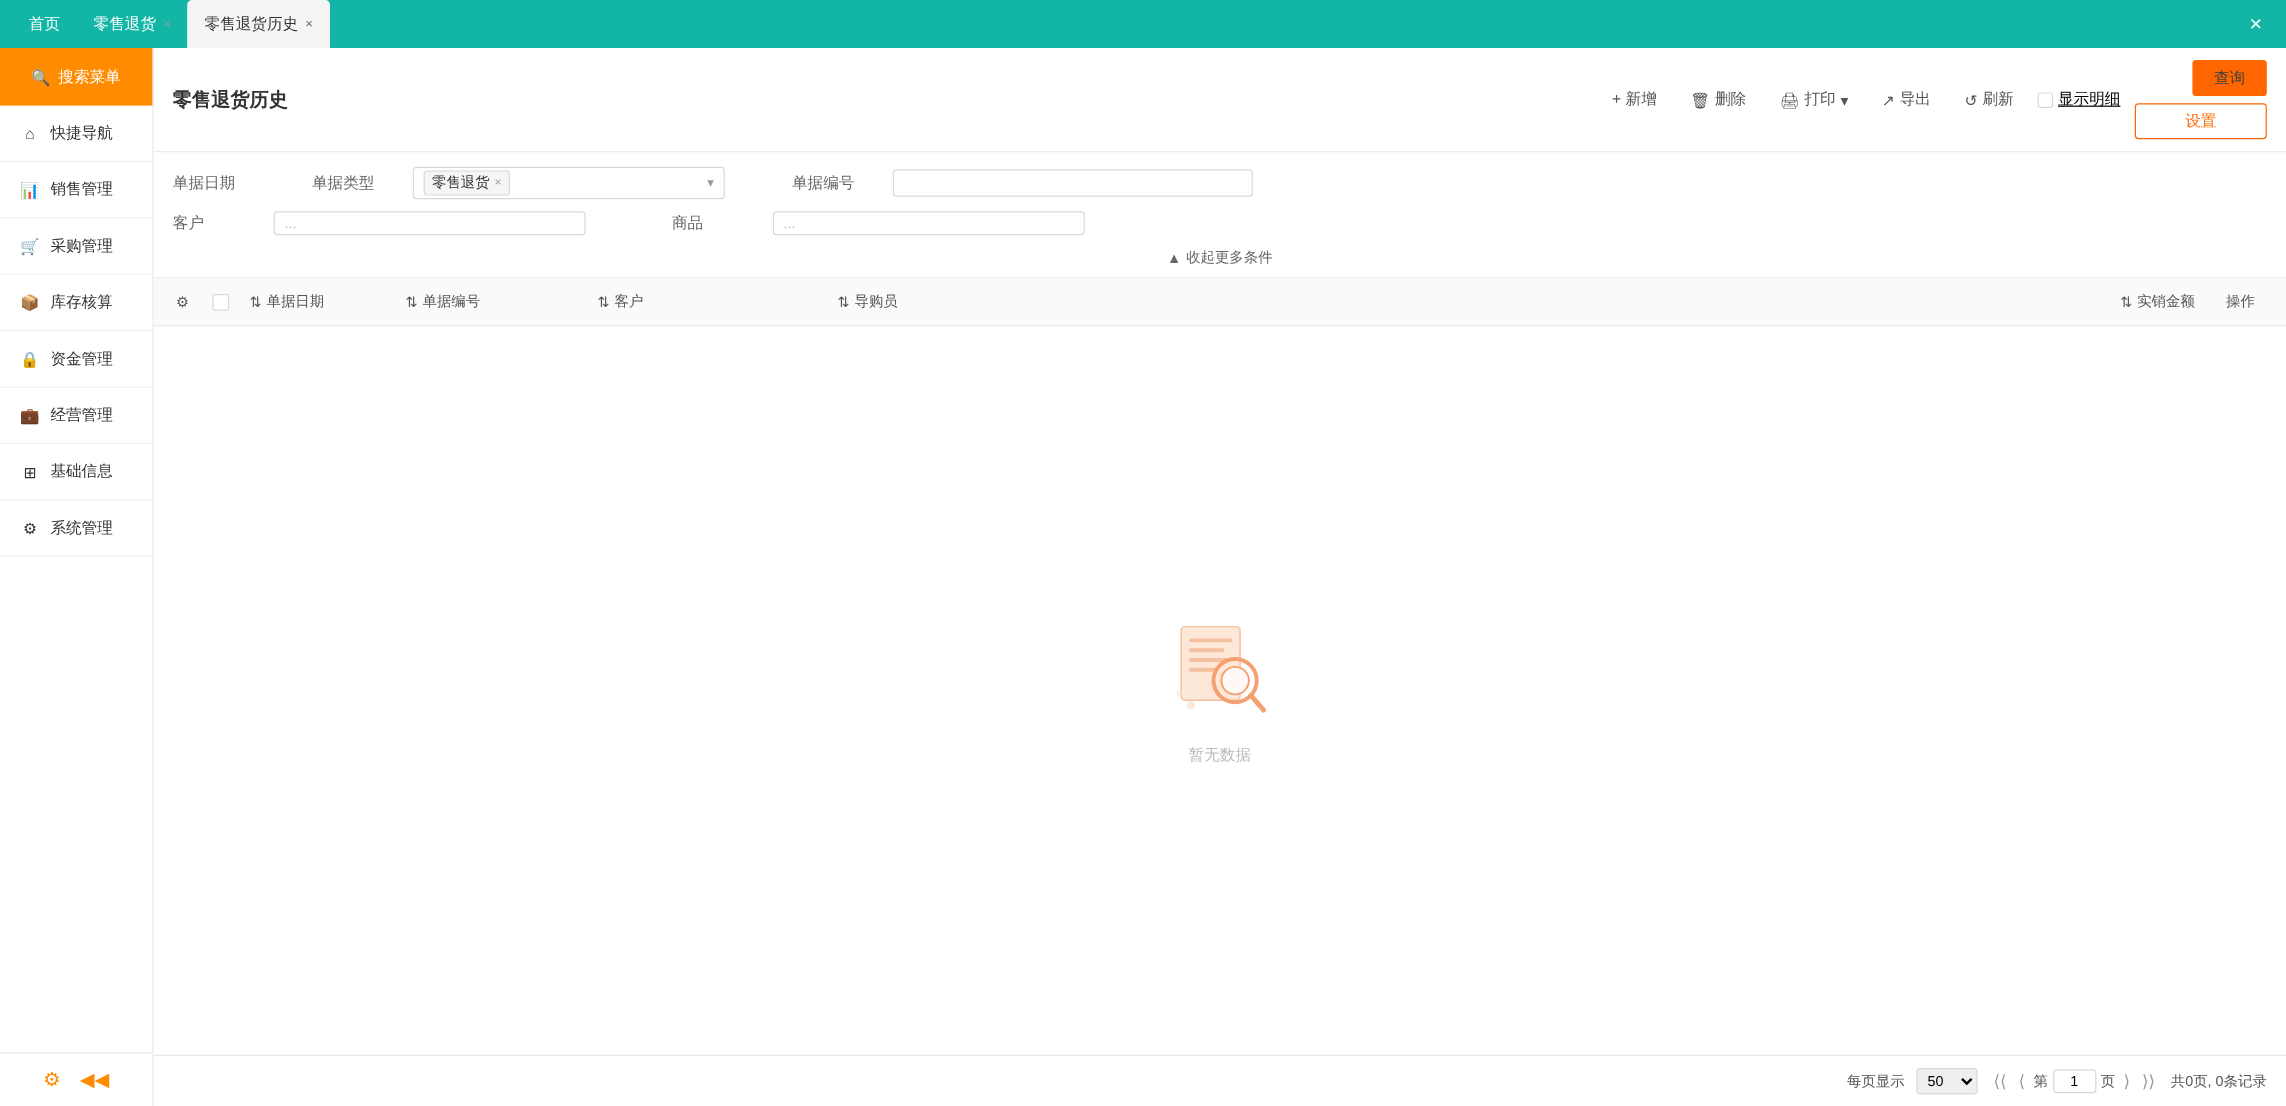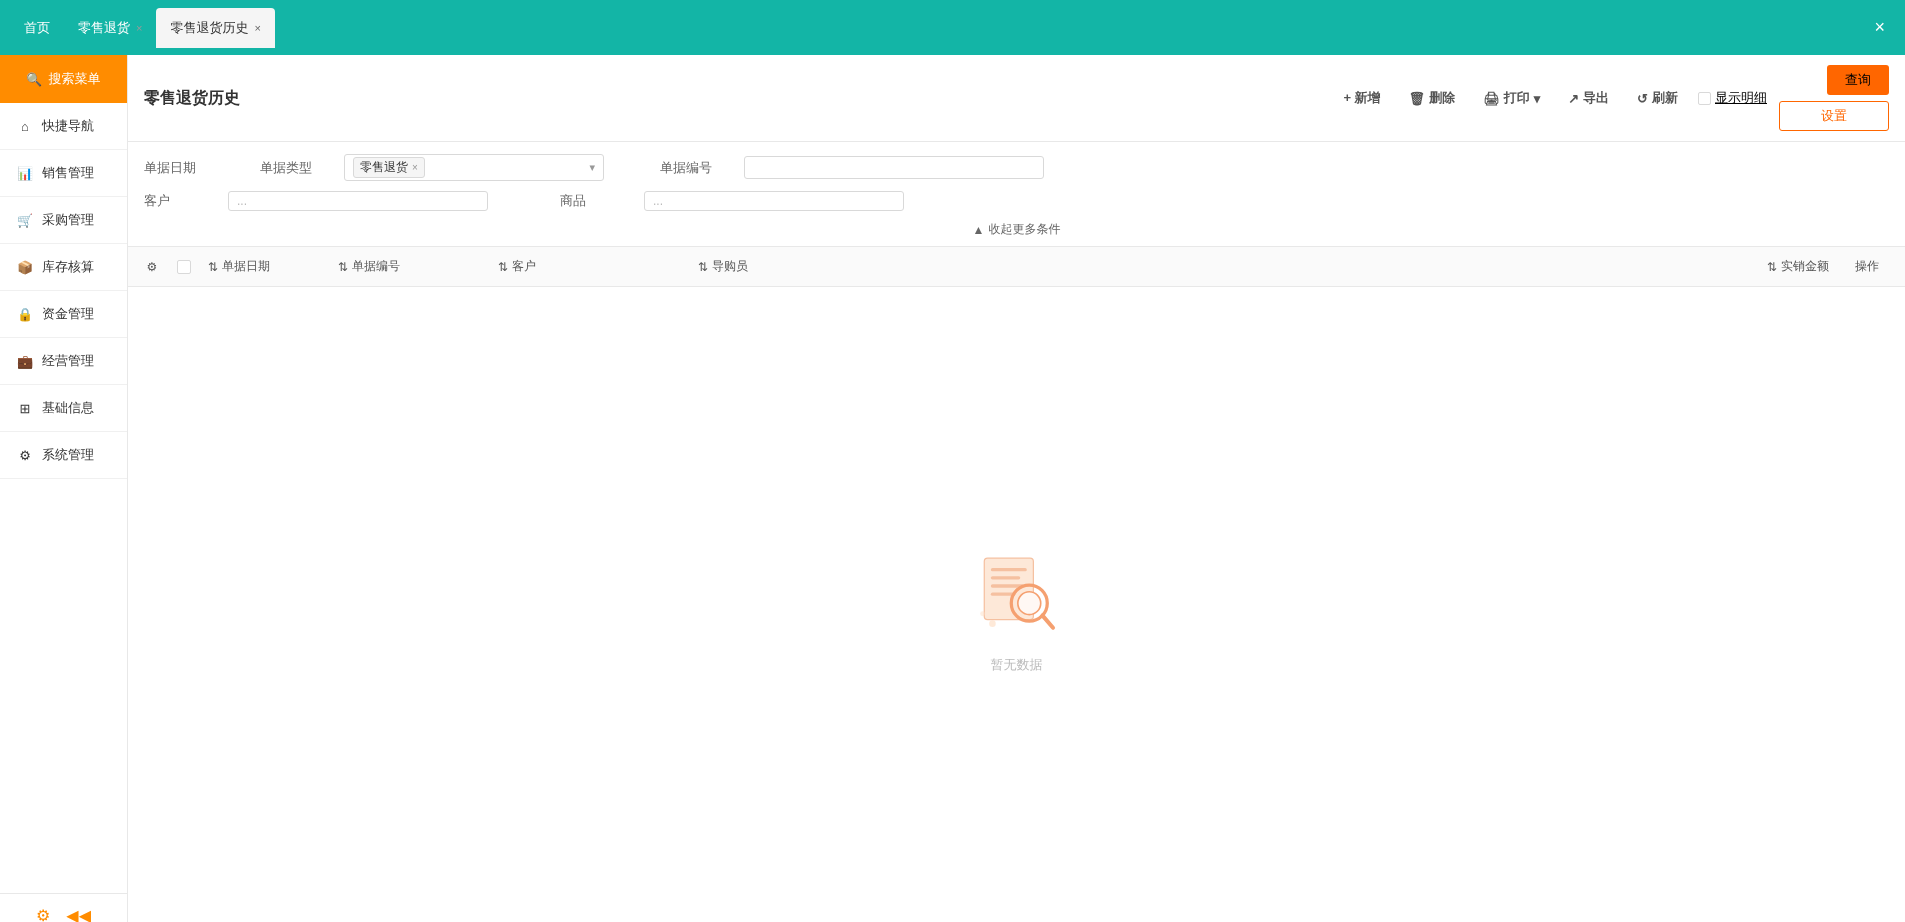--- a/index.html
+++ b/index.html
@@ -1,20 +1,20 @@
 <!DOCTYPE html>
 <html><head>
   <meta charset="utf-8">
   <style>
     * { box-sizing: border-box; margin: 0; padding: 0; font-family: 'Microsoft YaHei', SimHei, Arial, sans-serif; }
     body { width: 1905px; height: 922px; overflow: hidden; background: #f5f5f5; font-size: 13px; }
 
     
     .top-bar {
-      display: flex; align-items: center; background: #13b5a6; height: 55px;
+      display: flex; align-items: center; background: #13b5a6; height: 40px;
       padding: 0 10px; gap: 0;
     }
     .tab-item {
       display: flex; align-items: center; height: 40px; padding: 0 14px;
       color: #fff; font-size: 13px; cursor: pointer; position: relative;
       white-space: nowrap; gap: 6px;
     }
     .tab-item.active {
       background: #f5f5f5; color: #333; border-radius: 4px 4px 0 0;
     }
@@ -52,24 +52,24 @@
 
     
     .page-header {
       background: #fff; padding: 10px 16px; display: flex; align-items: center;
       justify-content: space-between; border-bottom: 1px solid #e8e8e8; min-height: 46px;
     }
     .page-title { font-size: 16px; font-weight: bold; color: #333; }
     .toolbar { display: flex; align-items: center; gap: 12px; }
     .toolbar-btn {
       display: flex; align-items: center; gap: 4px; cursor: pointer;
-      color: #555; font-size: 13px; padding: 4px 8px; font-weight: bold;
+      color: #555; font-size: 13px; padding: 4px 8px;
     }
     .btn-query {
-      background: #ff6600; color: #000000; border: none; padding: 6px 18px;
+      background: #ff6600; color: #404040; border: none; padding: 6px 18px;
       border-radius: 3px; cursor: pointer; font-size: 13px; margin-left: 48px;
     }
     .btn-setting {
       background: #fff; color: #ff6600; border: 1px solid #ff6600; padding: 5px 18px;
       border-radius: 3px; cursor: pointer; font-size: 13px; margin-top: 4px;
     }
 
     
     .filter-area {
       background: #fff; padding: 12px 16px 8px; border-bottom: 1px solid #e8e8e8;
@@ -345,15 +345,33 @@
             <line x1="91" y1="80" x2="104" y2="95" stroke="#f5a070" stroke-width="5" stroke-linecap="round"></line>
 
             <circle cx="30" cy="90" r="4" fill="#fde0c8" opacity="0.7"></circle>
             <circle cx="18" cy="78" r="3" fill="#fde0c8" opacity="0.5"></circle>
           </svg>
         </div>
         <span style="color:#bbb;font-size:13px;">暂无数据</span>
       </div>
     </div>
 
+    <div class="pagination-bar">
+      <span>每页显示</span>
+      <select class="page-size-select">
+        <option>50</option>
+        <option>100</option>
+        <option>200</option>
+      </select>
+      <div class="page-nav">
+        <span class="page-nav-btn">⟨⟨</span>
+        <span class="page-nav-btn">⟨</span>
+        <span>第</span>
+        <input class="page-input" value="1" style="">
+        <span>页</span>
+        <span class="page-nav-btn">⟩</span>
+        <span class="page-nav-btn">⟩⟩</span>
+      </div>
+      <span>共0页, 0条记录</span>
+    </div>
 
   </div>
 </div>
 
 </body></html>

